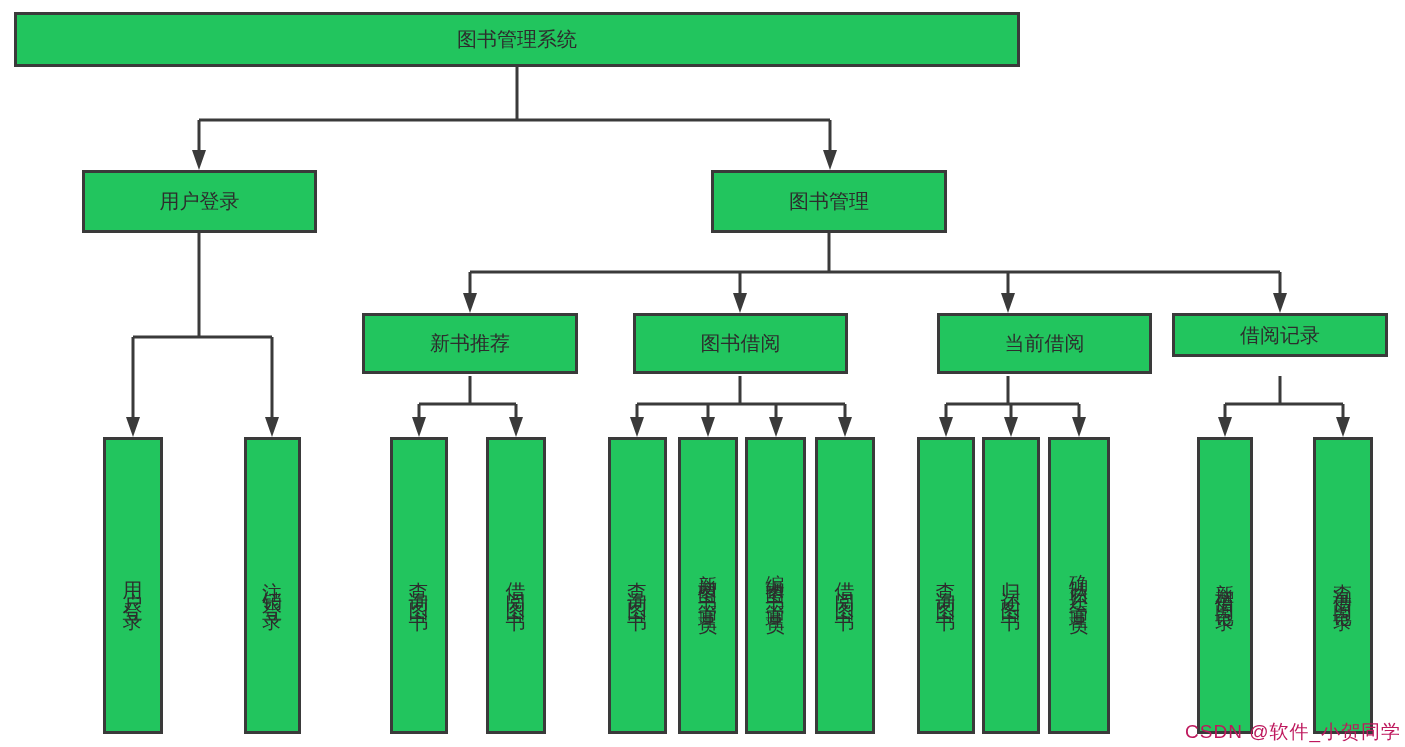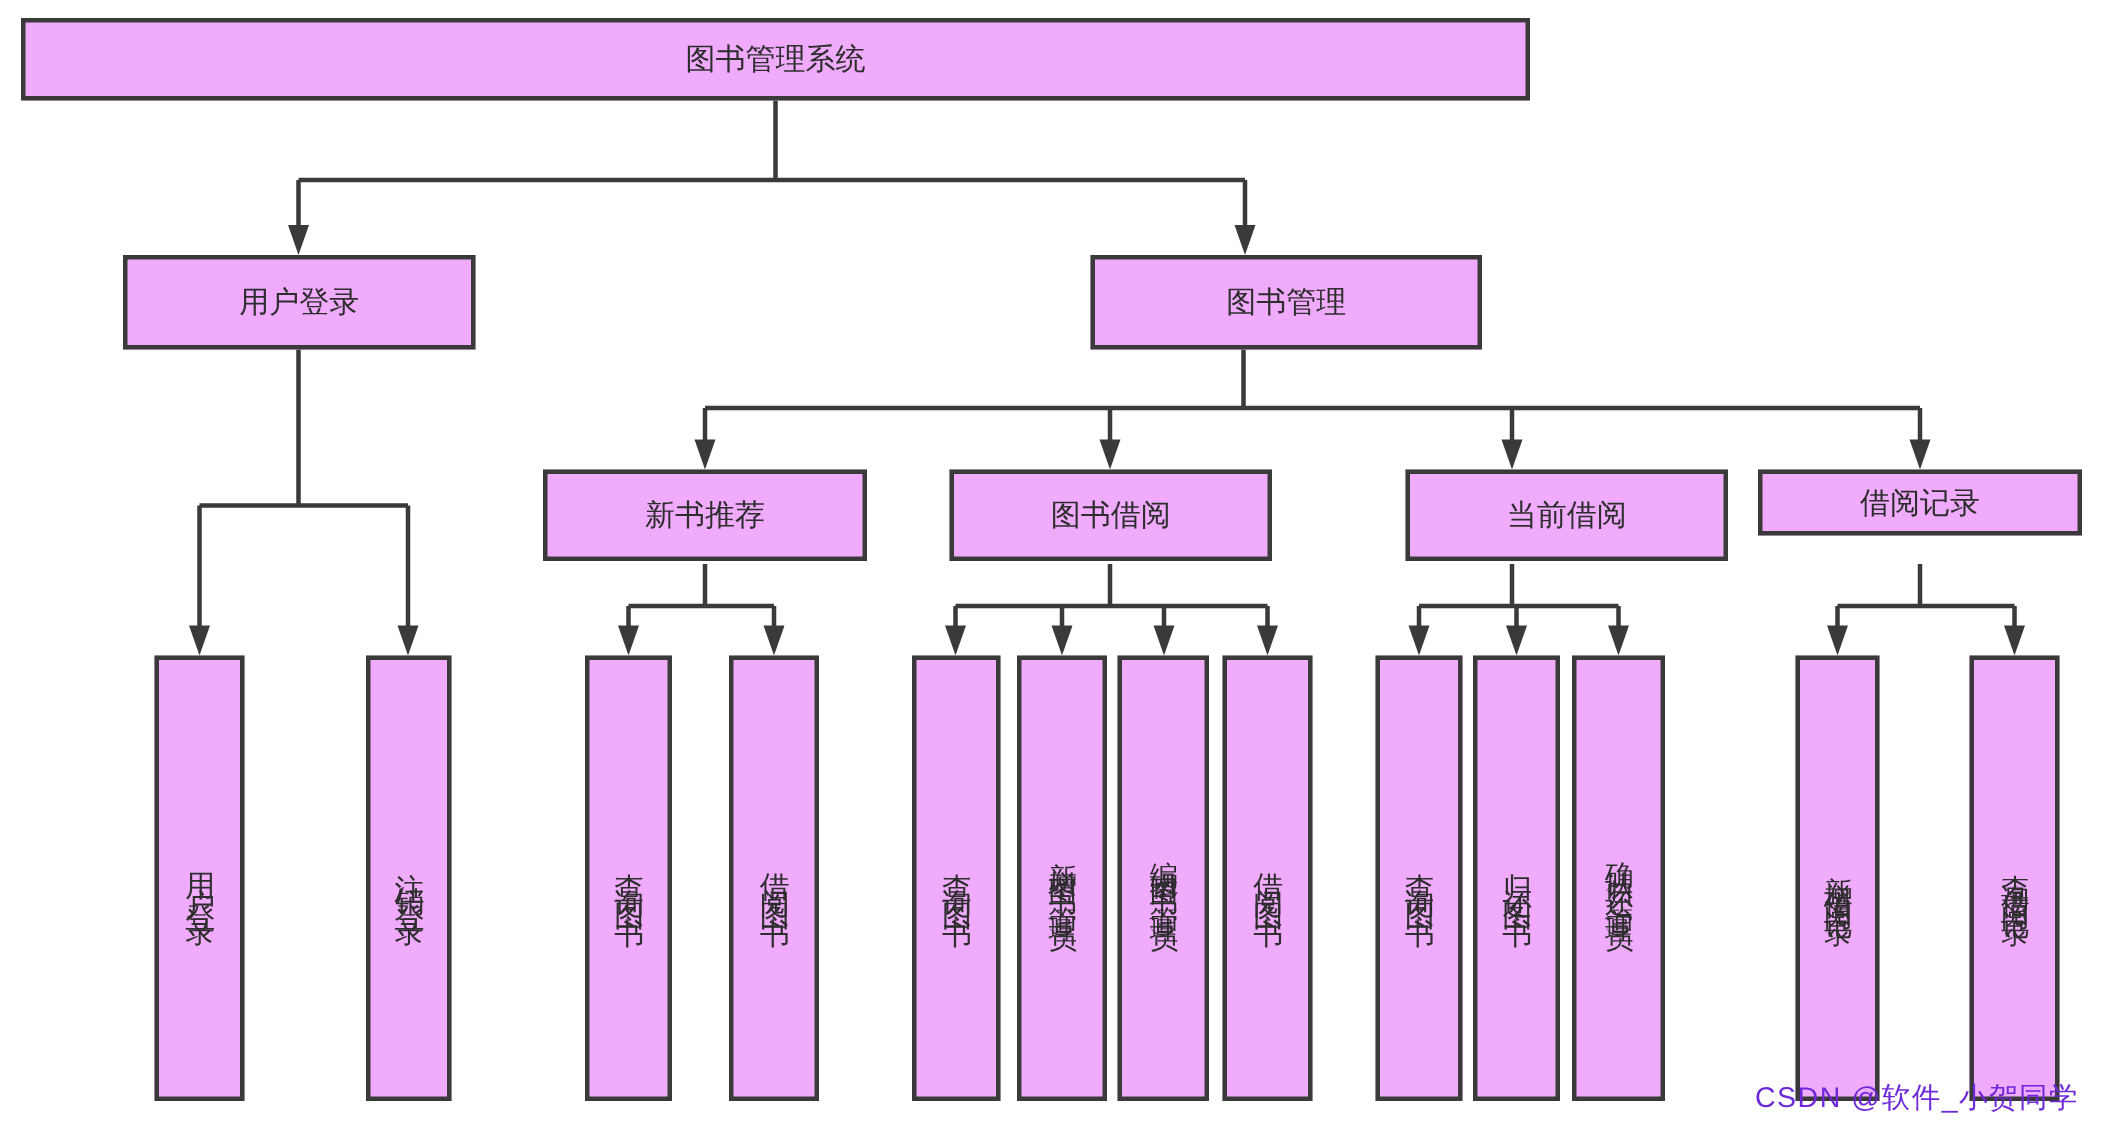--- a/index.html
+++ b/index.html
@@ -7,41 +7,41 @@
     position:relative;
     width:1405px;height:747px;
     background:#ffffff;
     font-family:"Liberation Sans","DejaVu Sans",sans-serif;
     overflow:hidden;
   }
   #wires{position:absolute;left:0;top:0;z-index:0;}
   .box{
     position:absolute;
     box-sizing:border-box;
-    background:#f0abfc;
+    background:#22c55e;
     border:3px solid #3a3a3a;
     display:flex;align-items:center;justify-content:center;
     color:#2d2d2d;
     font-size:20px;
     z-index:1;
     text-align:center;
     white-space:nowrap;
   }
   .vtext{
     writing-mode:vertical-rl;
     text-orientation:mixed;
     letter-spacing:10px;
     white-space:normal;
     line-height:1;
   }
   .vlong{letter-spacing:6px;font-size:19px;}
   #watermark{
     position:absolute;
-    right:19px;bottom:2px;
-    color:#6d28d9;
+    right:4px;bottom:2px;
+    color:#be185d;
     font-size:19px;
     z-index:2;
     letter-spacing:1px;
   }
 </style>
 </head>
 <body>
 
 <div id="canvas">
 
@@ -81,21 +81,21 @@
       <polygon points="1004,417 1018,417 1011,437"></polygon>
       <polygon points="1072,417 1086,417 1079,437"></polygon>
       <polygon points="1218,417 1232,417 1225,437"></polygon>
       <polygon points="1336,417 1350,417 1343,437"></polygon>
     </g>
   </svg>
 
   <div class="box" style="left:14px;top:12px;width:1006px;height:55px;">图书管理系统</div>
 
   <div class="box" style="left:82px;top:170px;width:235px;height:63px;">用户登录</div>
-  <div class="box" style="left:727px;top:170px;width:261px;height:63px;font-family:Liberation Serif, serif;">图书管理</div>
+  <div class="box" style="left:711px;top:170px;width:236px;height:63px;font-family:Liberation Serif, serif;">图书管理</div>
 
   <div class="box" style="left:362px;top:313px;width:216px;height:61px;">新书推荐</div>
   <div class="box" style="left:633px;top:313px;width:215px;height:61px;font-family:Liberation Serif, serif;">图书借阅</div>
   <div class="box" style="left:901px;top:313px;width:215px;height:61px;margin-left:36px;">当前借阅</div>
   <div class="box" style="left:1172px;top:313px;width:216px;height:44px;">借阅记录</div>
 
   <div class="box vtext" style="left:103px;top:437px;width:60px;height:297px;">用户登录</div>
   <div class="box vtext" style="left:244px;top:437px;width:57px;height:297px;">注销登录</div>
 
   <div class="box vtext" style="left:390px;top:437px;width:58px;height:297px;">查询图书</div>

